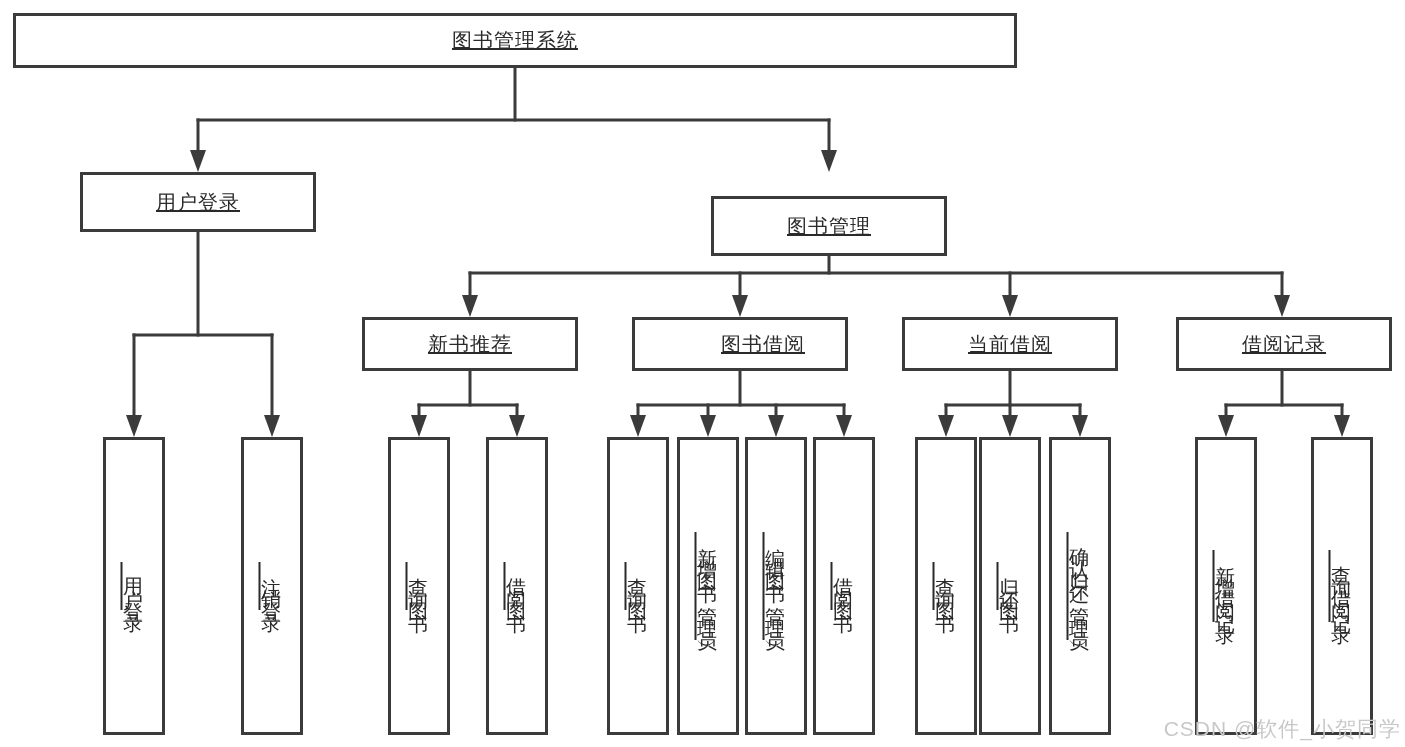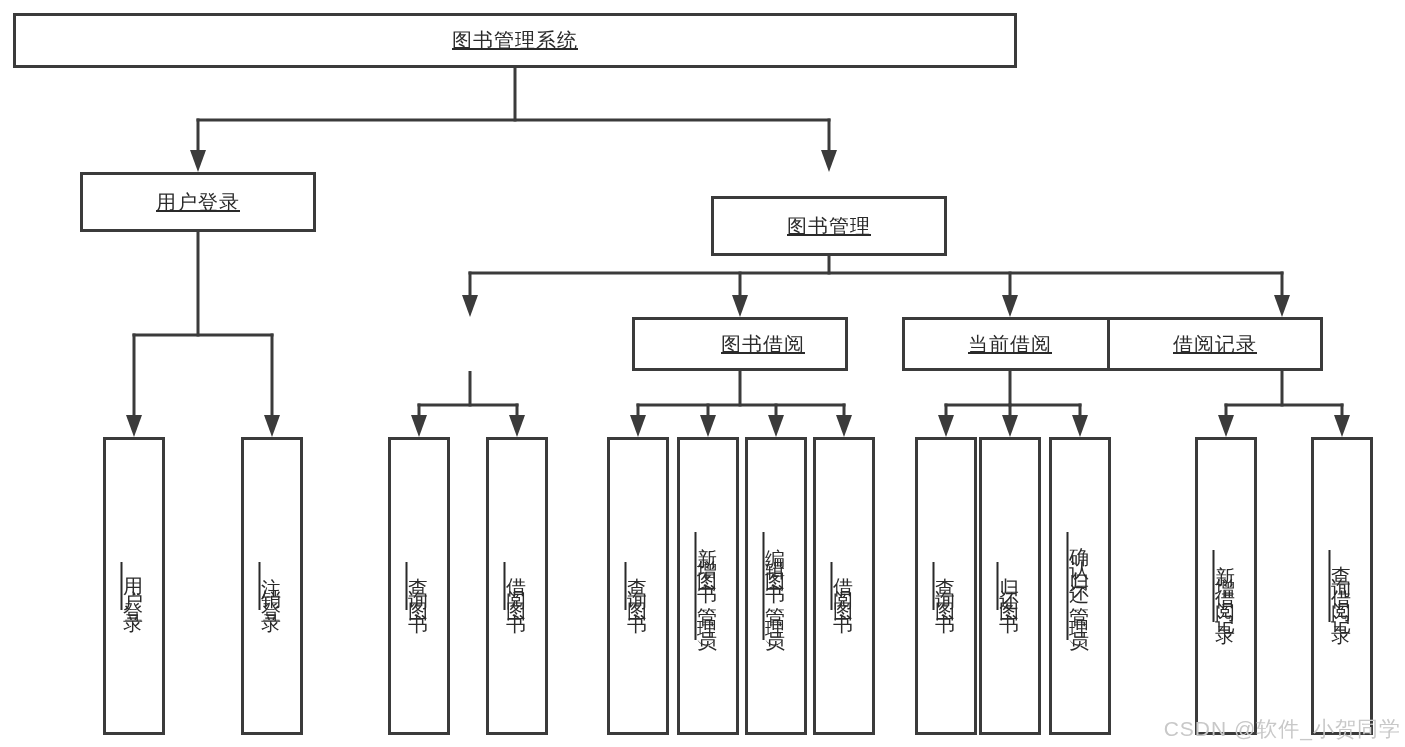--- a/index.html
+++ b/index.html
@@ -121,27 +121,30 @@
     <span class="label">图书管理系统</span>
   </div>
 
   <div class="node" style="left:80px; top:172px; width:236px; height:60px;">
     <span class="label">用户登录</span>
   </div>
   <div class="node" style="left:711px; top:172px; width:236px; height:60px;margin-top:24px;">
     <span class="label">图书管理</span>
   </div>
 
+  <div class="node" style="left:362px; top:317px; width:216px; height:54px;">
+    <span class="label">新书推荐</span>
+  </div>
   <div class="node" style="left:632px; top:317px; width:216px; height:54px;padding-left:46px;">
     <span class="label">图书借阅</span>
   </div>
   <div class="node" style="left:902px; top:317px; width:216px; height:54px;">
     <span class="label">当前借阅</span>
   </div>
-  <div class="node" style="left:1107px; top:317px; width:216px; height:54px;">
+  <div class="node" style="left:1176px; top:317px; width:216px; height:54px;">
     <span class="label">借阅记录</span>
   </div>
 
   <div class="node leaf" style="left:103px; top:437px; width:62px; height:298px;">
     <span class="label">用户登录</span>
   </div>
   <div class="node leaf" style="left:241px; top:437px; width:62px; height:298px;">
     <span class="label">注销登录</span>
   </div>
 

